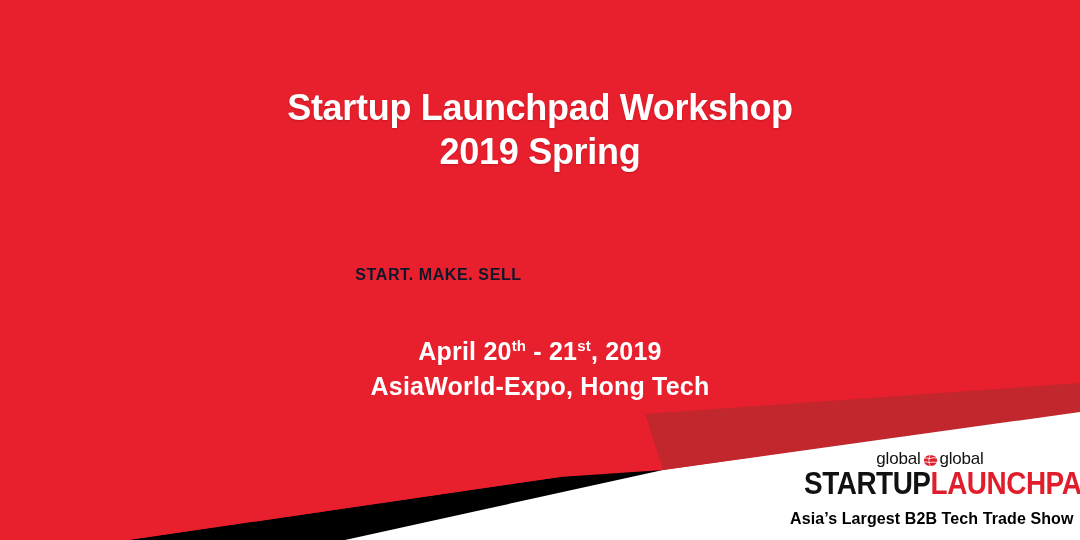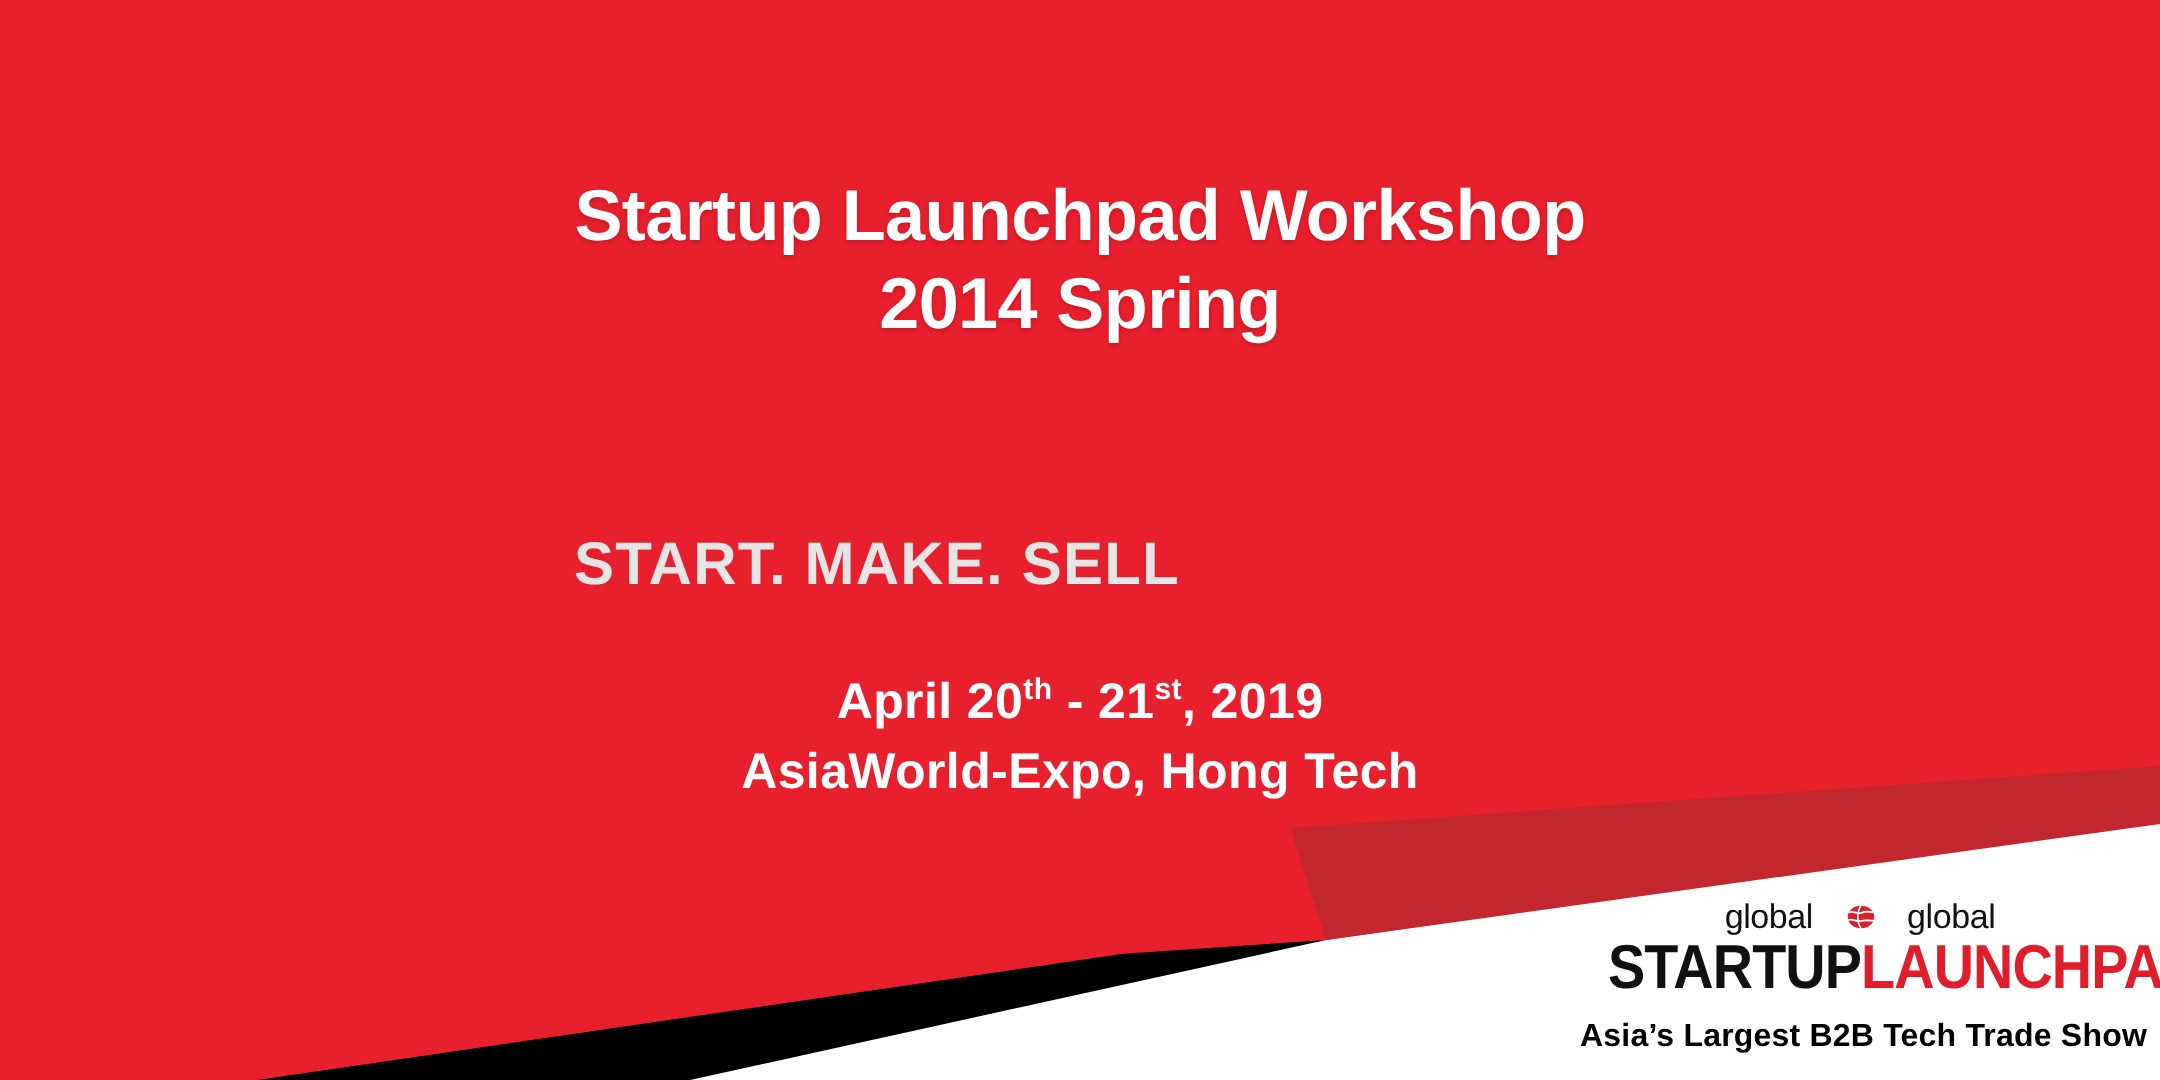--- a/index.html
+++ b/index.html
@@ -65,22 +65,22 @@
     letter-spacing: -0.3px;
     text-shadow: 0 1px 2px rgba(120,0,8,0.28);
   }
 
   #tagline {
     position: absolute;
     top: 266px;
     left: 0;
     width: 877px;
     text-align: center;
-    color: #e5e5e5;
-    font-size: 30px;
+    color: #0f172a;
+    font-size: 16px;
     font-weight: 700;
     letter-spacing: 0.6px;
   }
 
   #details-block {
     position: absolute;
     top: 334px;
     left: 0;
     width: 1080px;
     text-align: center;
@@ -101,22 +101,23 @@
   
   #logo-lockup {
     position: absolute;
     left: 790px;
     top: 450px;
     width: 280px;
     text-align: center;
   }
   #logo-gs-row {
     display: flex;
+    align-items: center;
     justify-content: center;
-    gap: 16px;
+    gap: 2px;
     color: #111111;
     font-size: 17px;
     font-weight: 400;
     letter-spacing: -0.2px;
     line-height: 1;
     margin-bottom: 1px;
   }
   #globe-icon {
     display: inline-block;
     width: 15px;
@@ -271,21 +272,21 @@
 
     <polygon points="645,413 1080,382 1080,412 663,470" fill="#C1272D"></polygon>
 
     <polygon points="560,477 663,470 345,540 128,540" fill="#000000"></polygon>
 
     <polygon points="0,0 1080,0 1080,383 645,414 560,477 128,540 0,540" fill="#E81F2D"></polygon>
   </svg>
 
   <div id="headline-block">
     <div class="headline-line">Startup Launchpad Workshop</div>
-    <div class="headline-line">2014 Spring</div>
+    <div class="headline-line">2019 Spring</div>
   </div>
 
   <div id="tagline">START. MAKE. SELL</div>
 
   <div id="details-block">
     <div class="detail-line"><span>April 20</span><sup>th</sup><span> - 21</span><sup>st</sup><span>, 2019</span></div>
     <div class="detail-line">AsiaWorld-Expo, Hong Tech</div>
   </div>
 
   <div id="logo-lockup">

